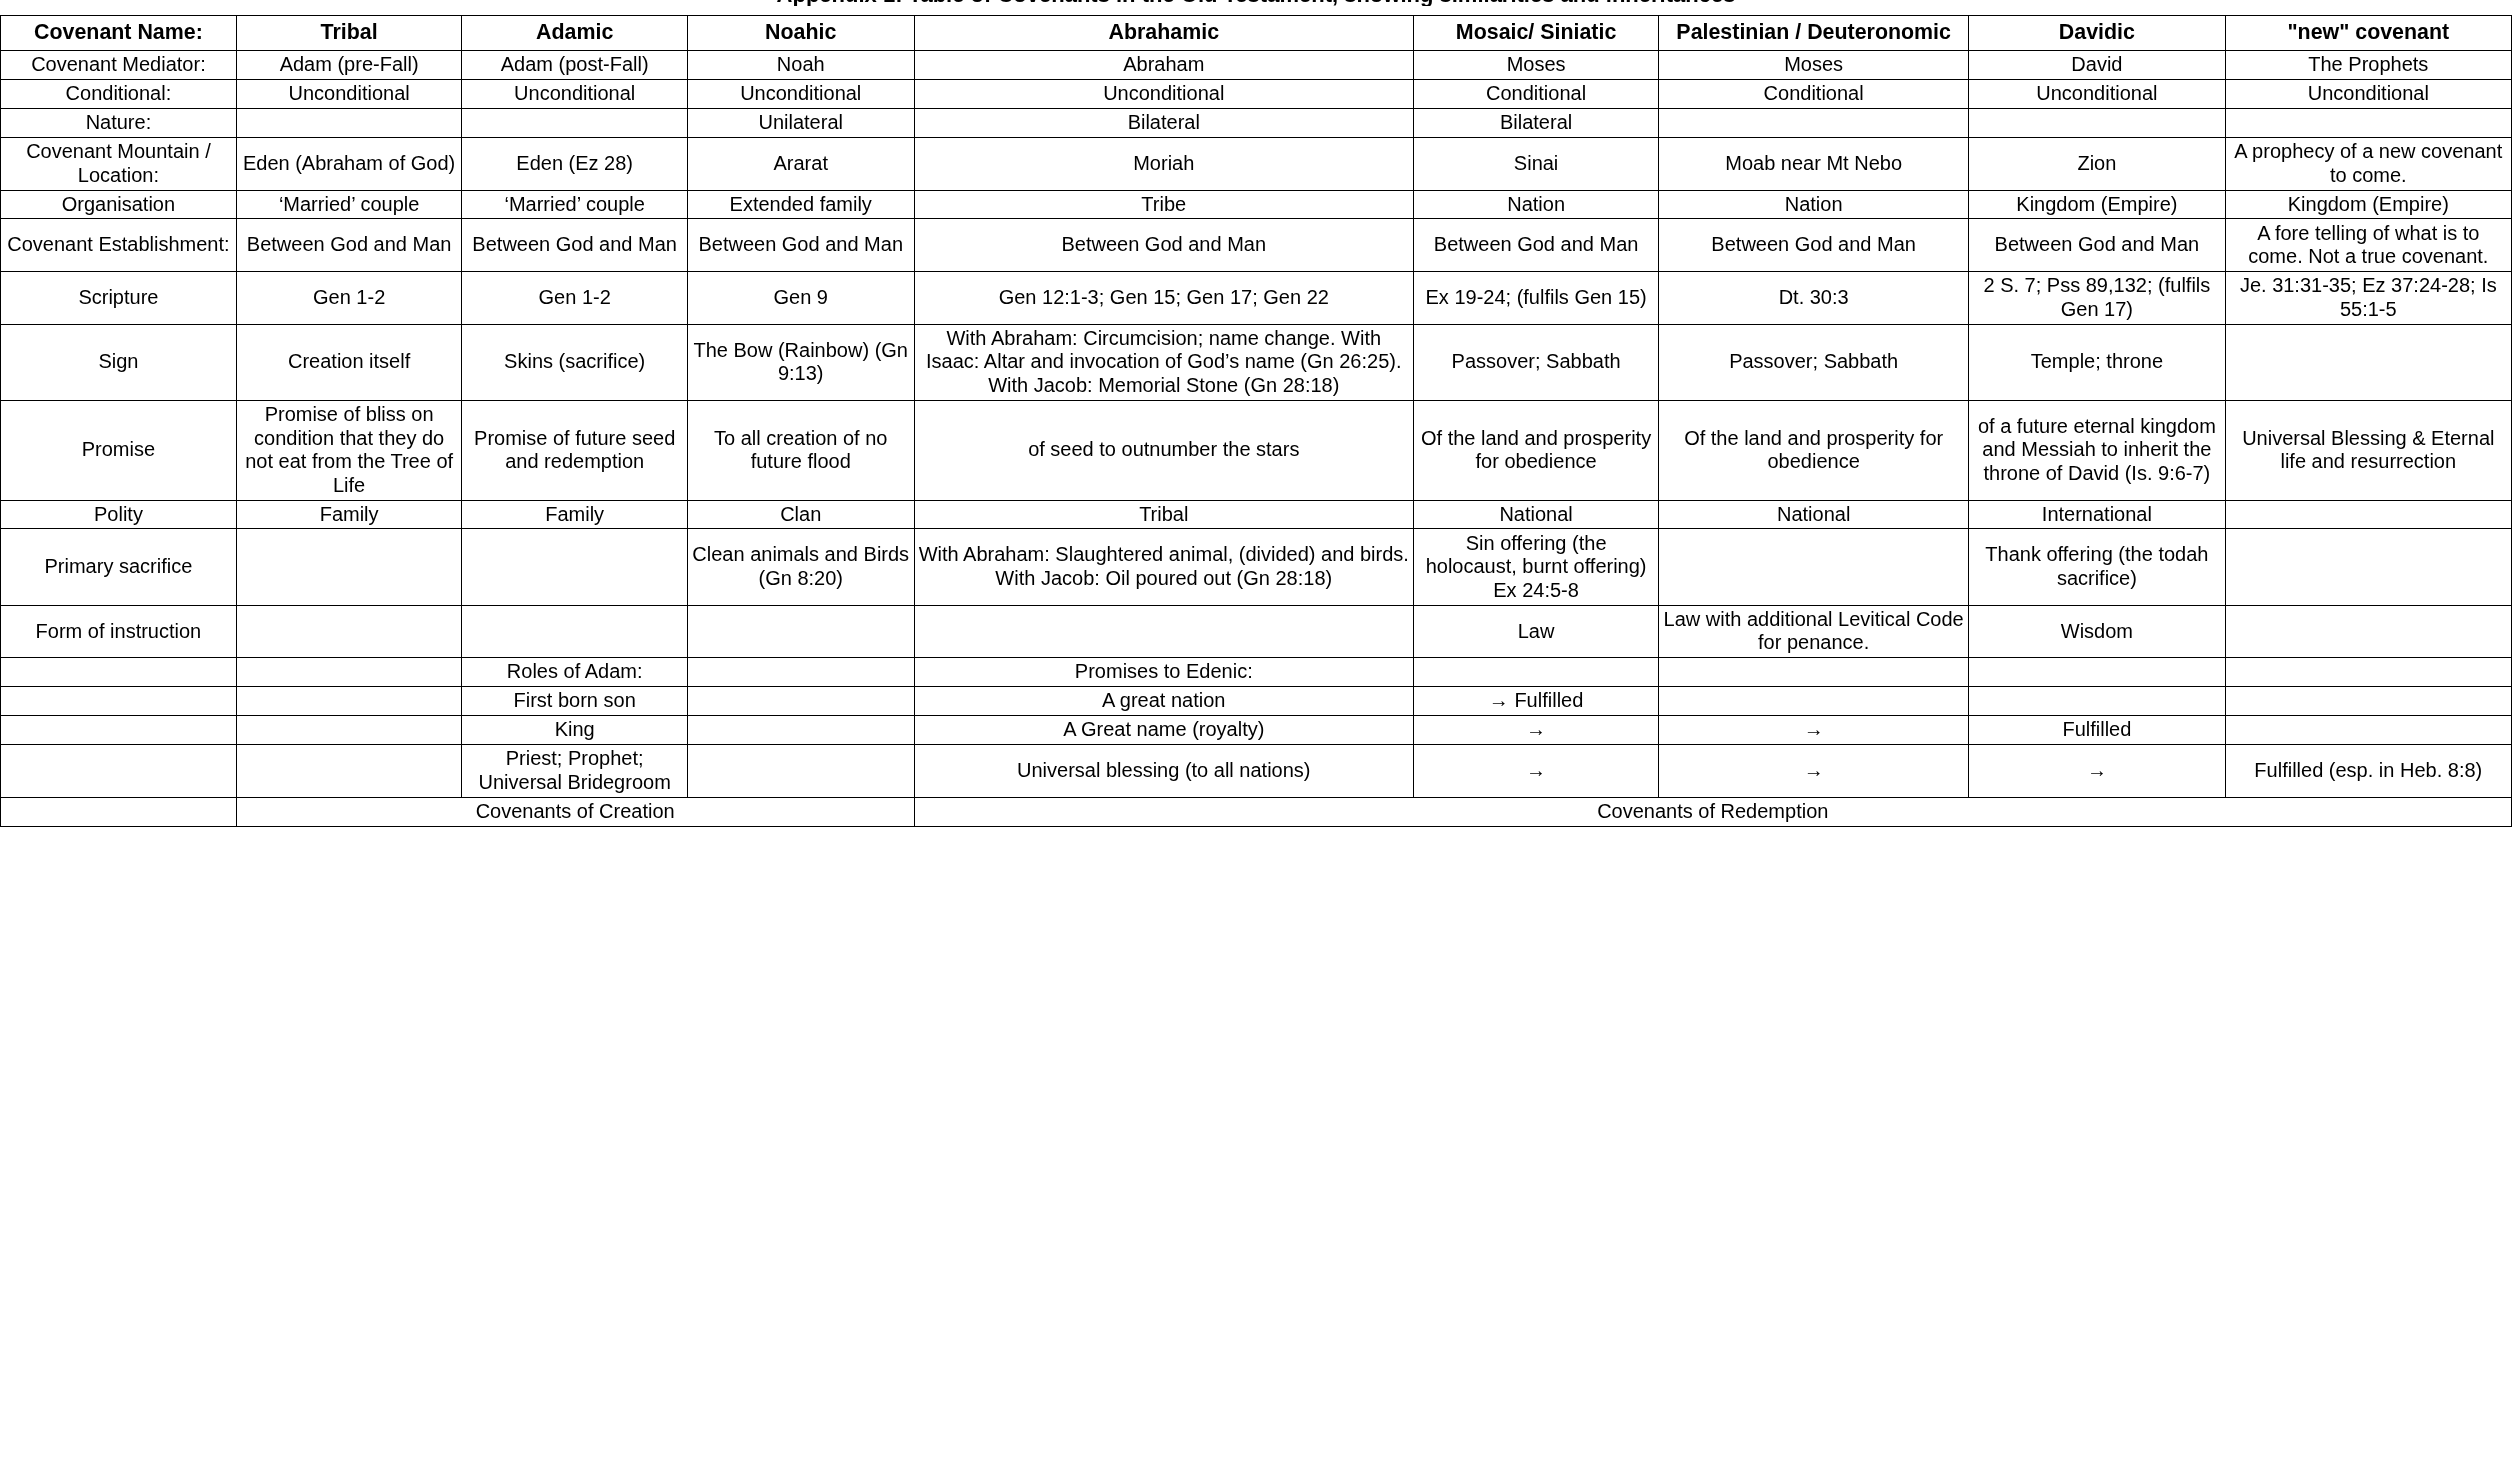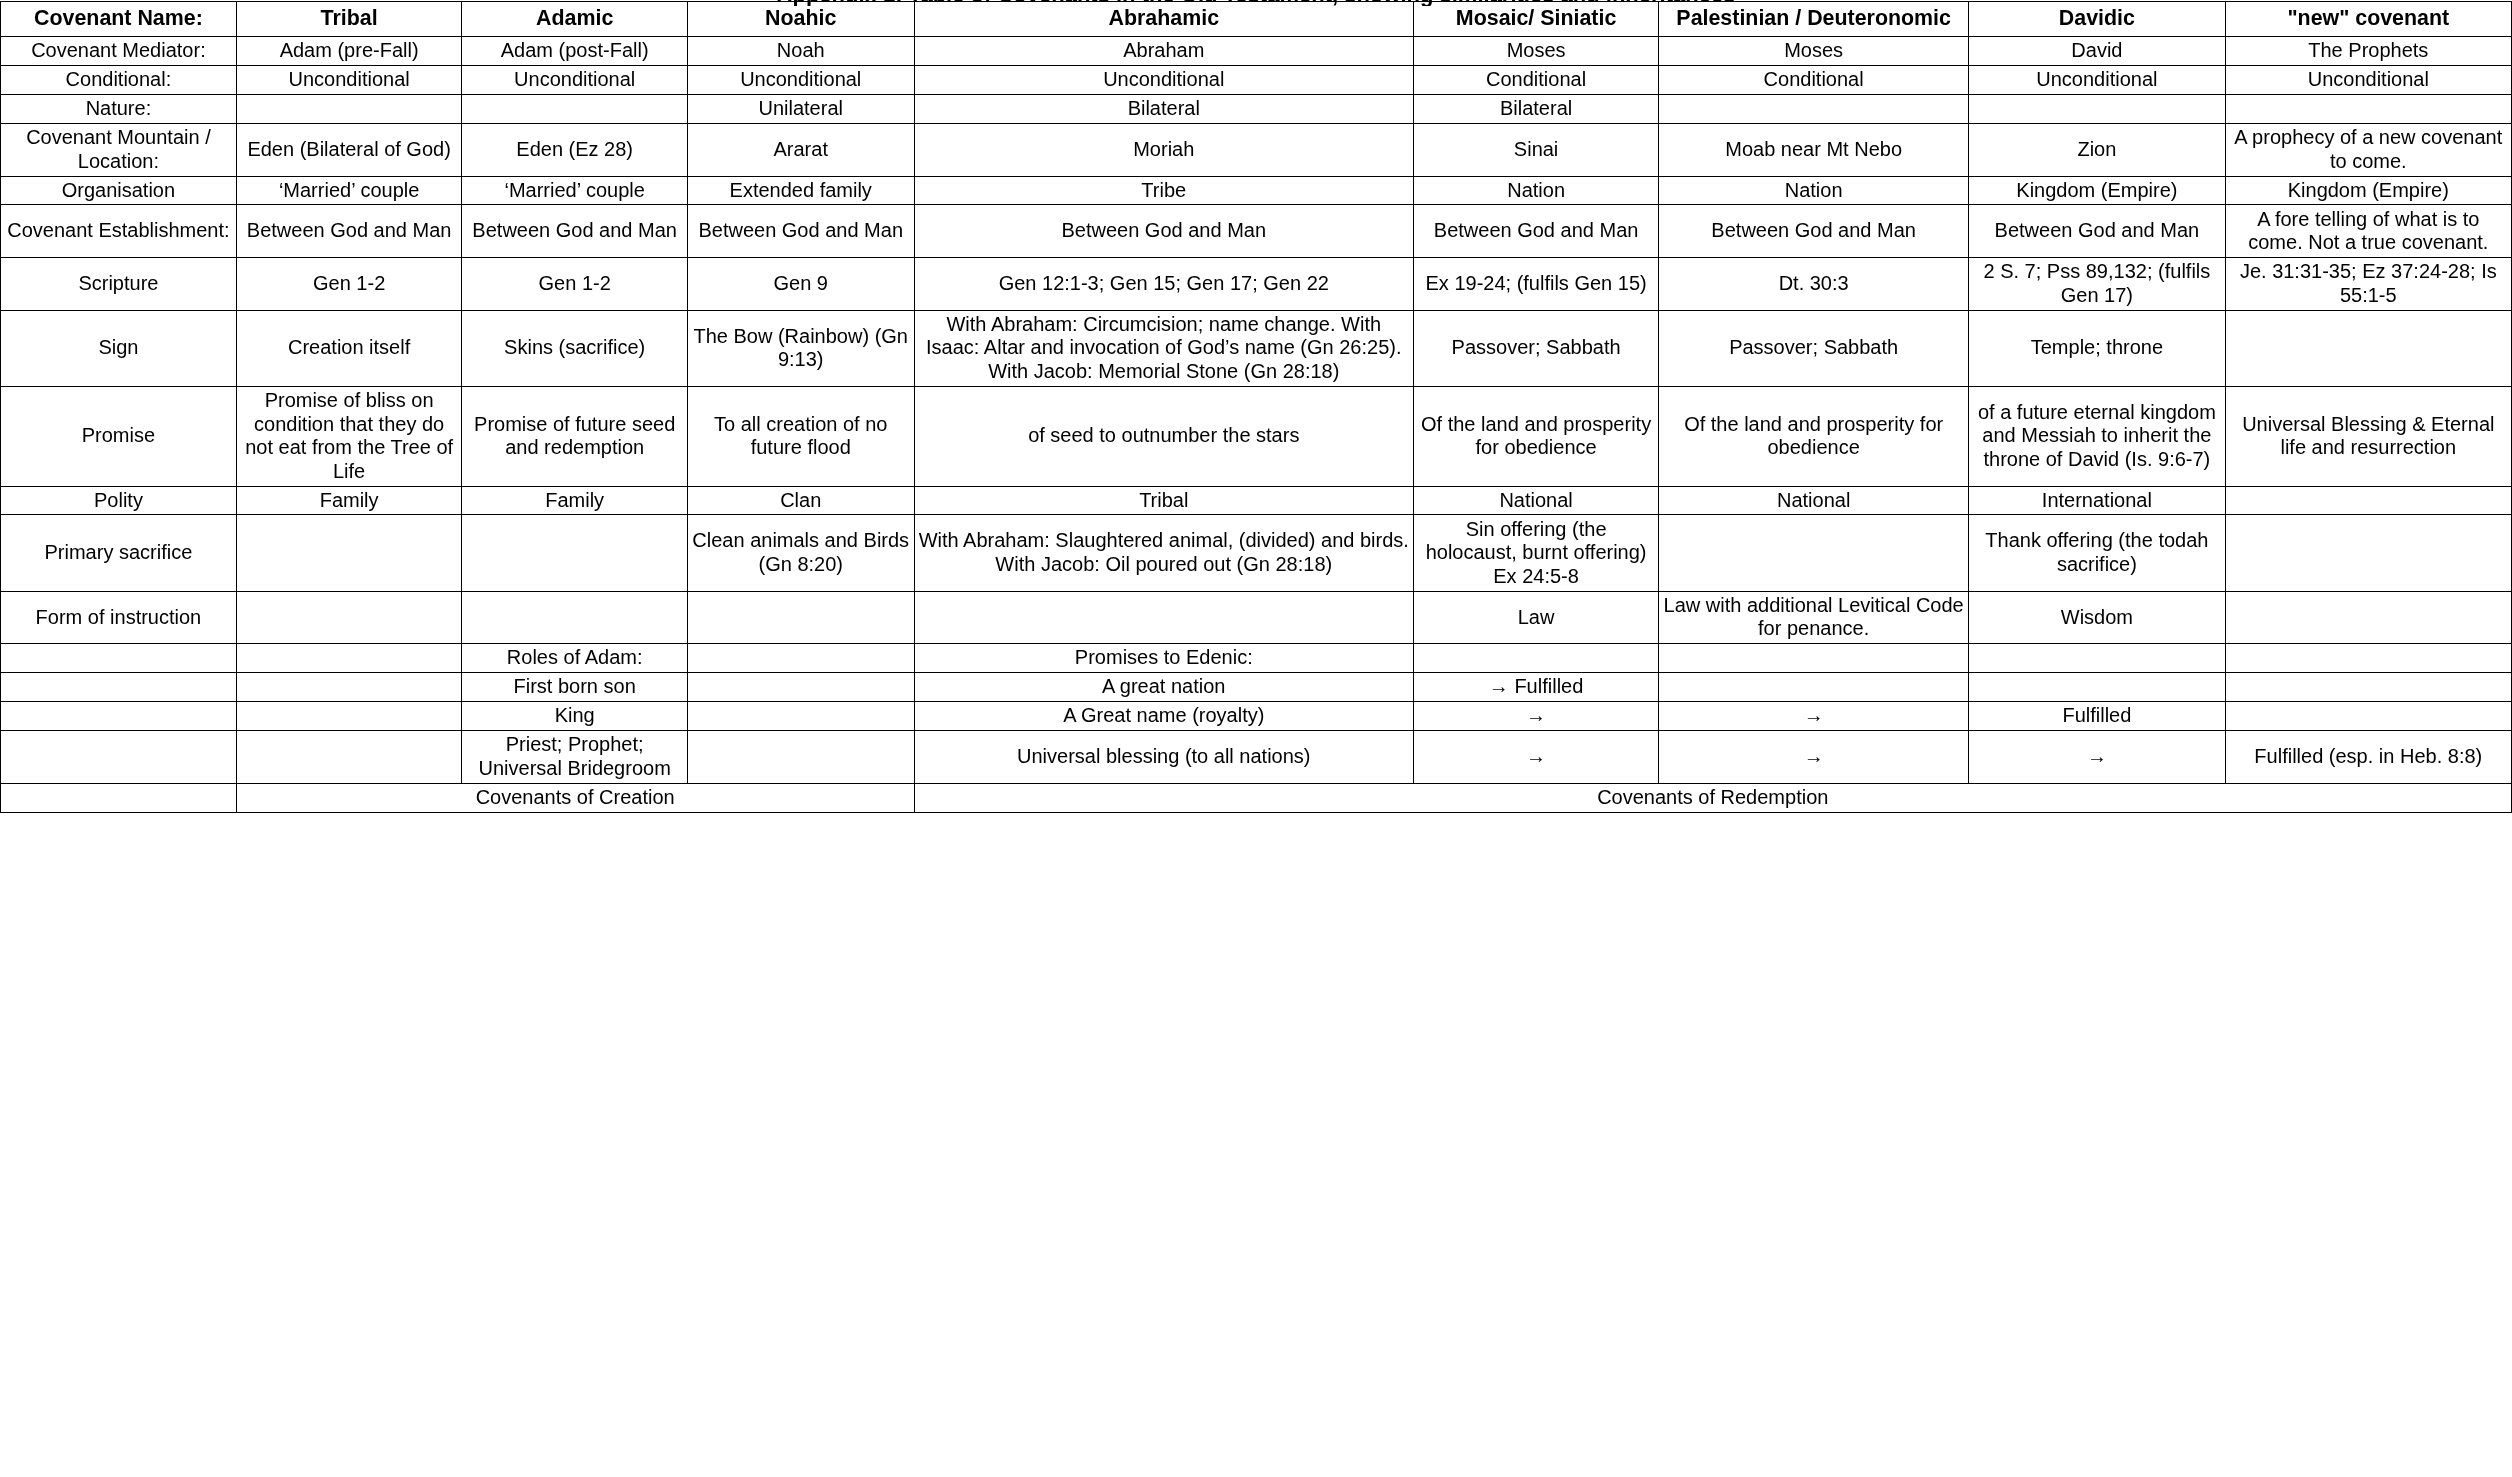--- a/index.html
+++ b/index.html
@@ -30,21 +30,21 @@
     font-weight: bold;
     font-size: 22px;
     color: #000000;
     white-space: nowrap;
     overflow: hidden;
     height: 22px;
     line-height: 22px;
   }
   table.cov {
     position: absolute;
-    top: 1px;
+    top: 15px;
     left: 0px;
     width: 2512px;
     border-collapse: collapse;
     table-layout: fixed;
     font-size: 20px;
   }
   table.cov td, table.cov th {
     border: 1.5px solid #000000;
     padding: 2.2px 3.7px;
     text-align: center;
@@ -144,21 +144,21 @@
         <td>Unilateral</td>
         <td>Bilateral</td>
         <td>Bilateral</td>
         <td></td>
         <td></td>
         <td></td>
       </tr>
 
       <tr>
         <td class="rowlabel">Covenant Mountain / Location:</td>
-        <td>Eden (Bilateral of God)</td>
+        <td>Eden (Abraham of God)</td>
         <td>Eden (Ez 28)</td>
         <td>Ararat</td>
         <td>Moriah</td>
         <td>Sinai</td>
         <td>Moab near Mt Nebo</td>
         <td>Zion</td>
         <td>A prophecy of a new covenant to come.</td>
       </tr>
 
       <tr>

